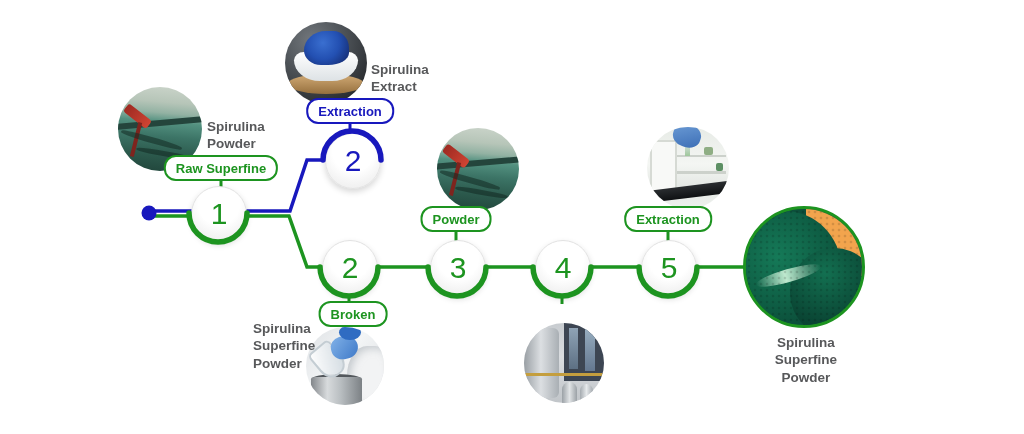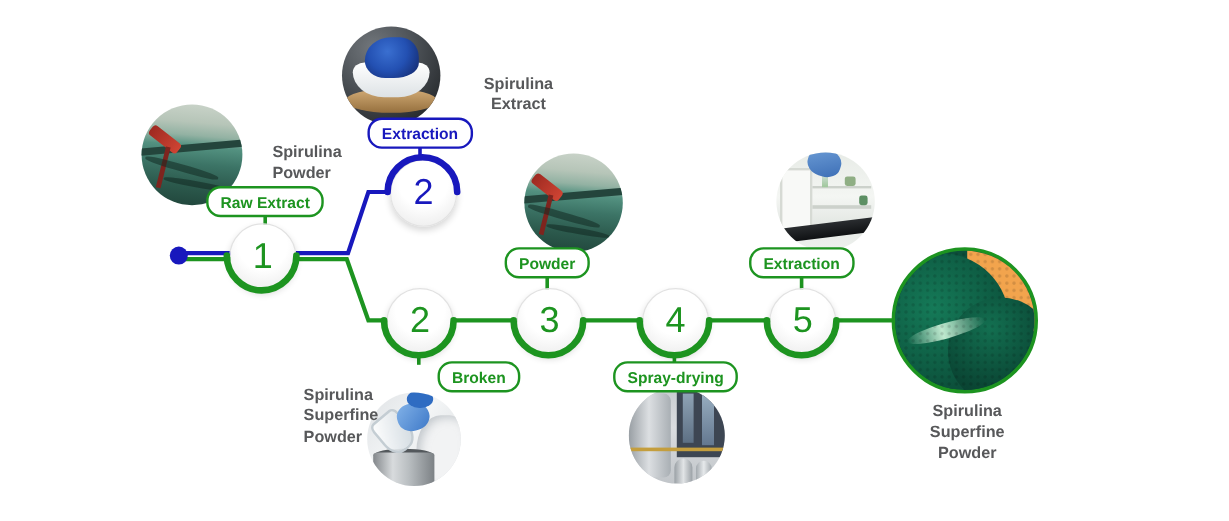--- a/index.html
+++ b/index.html
@@ -197,25 +197,24 @@
 
   <svg class="layer" viewBox="0 0 1024 434">
     <path class="garc" d="M189 213 A29 29 0 0 0 247 213"></path>
     <path class="barc" d="M323 160 A29 29 0 0 1 381 160"></path>
     <path class="garc" d="M320 267 A29 29 0 0 0 378 267"></path>
     <path class="garc" d="M428 267 A29 29 0 0 0 486 267"></path>
     <path class="garc" d="M533 267 A29 29 0 0 0 591 267"></path>
     <path class="garc" d="M639 267 A29 29 0 0 0 697 267"></path>
   </svg>
 
-  <div class="pill" style="left:221px;top:155px;">Raw Extract</div>
+  <div class="pill" style="left:221px;top:155px;">Raw Superfine</div>
   <div class="pill blue" style="left:350px;top:98px;">Extraction</div>
-  <div class="pill" style="left:353px;top:301px;margin-left:46px;">Broken</div>
+  <div class="pill" style="left:353px;top:301px;">Broken</div>
   <div class="pill" style="left:456px;top:206px;">Powder</div>
-  <div class="pill" style="left:563px;top:301px;">Spray-drying</div>
   <div class="pill" style="left:668px;top:206px;">Extraction</div>
 
-  <div class="caption" style="left:207px;top:118px;width:80px;margin-left:20px;">Spirulina Powder</div>
-  <div class="caption" style="left:392px;top:61px;width:80px;text-align:center;">Spirulina Extract</div>
+  <div class="caption" style="left:207px;top:118px;width:80px;">Spirulina Powder</div>
+  <div class="caption" style="left:371px;top:61px;width:80px;">Spirulina Extract</div>
   <div class="caption" style="left:253px;top:320px;width:80px;">Spirulina Superfine Powder</div>
   <div class="caption center" style="left:806px;top:334px;width:100px;">Spirulina Superfine Powder</div>
 
 </div>
 
 </body></html>

